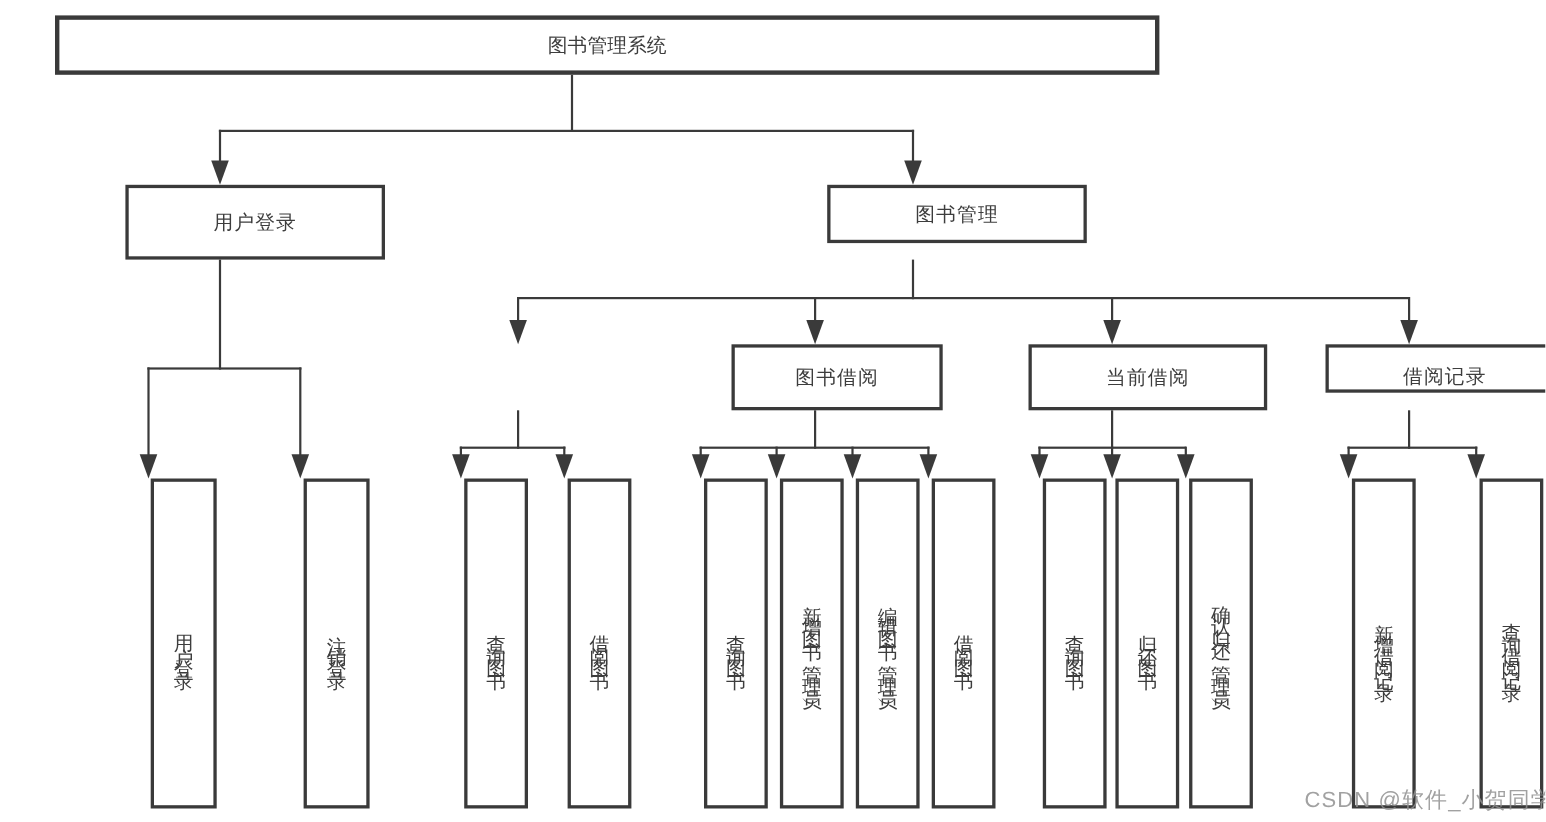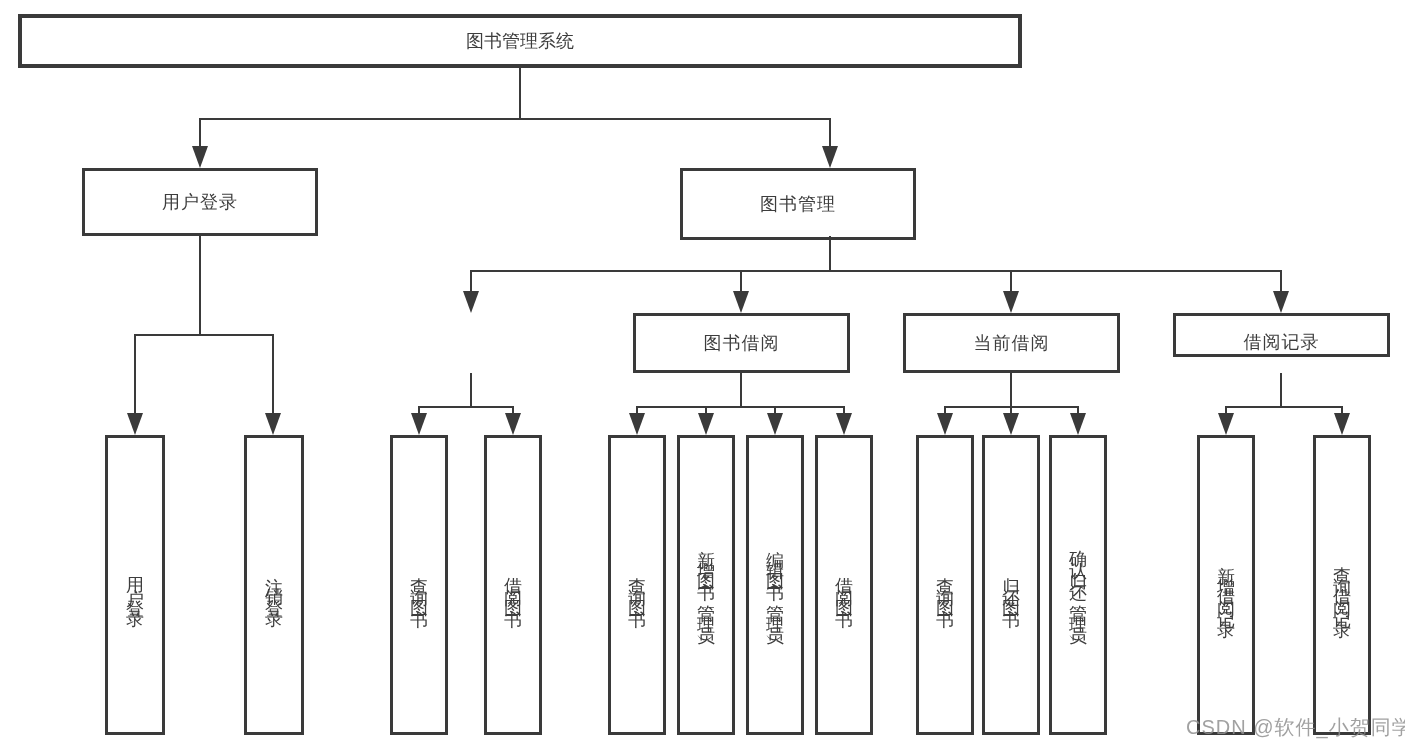--- a/index.html
+++ b/index.html
@@ -3,21 +3,21 @@
 <meta charset="utf-8">
 <style>
   html,body{margin:0;padding:0;background:#ffffff;}
   .canvas{
     position:relative;width:1405px;height:747px;background:#ffffff;
     font-family:"Liberation Sans","DejaVu Sans",sans-serif;
     color:#3d3d3d;overflow:hidden;
   }
   .box{
     position:absolute;box-sizing:border-box;border:3px solid #3a3a3a;
-    background:#ffffff;display:flex;align-items:center;justify-content:center;
+    background:#ffffff;display:flex;align-items:center;justify-content:center;margin-left:32px;
   }
   .box--root{border-width:4px;font-size:18px;}
   .box--h{font-size:18px;letter-spacing:1px;}
   .box--v{top:435px;height:300px;}
   .vtext{
     writing-mode:vertical-rl;text-orientation:mixed;
     font-size:18px;letter-spacing:11px;line-height:1;
     white-space:nowrap;
   }
   .hl{position:absolute;height:2px;background:#3a3a3a;}
@@ -38,25 +38,25 @@
 
 <div class="canvas">
 
   <div class="box box--root" style="left:18px;top:14px;width:1004px;height:54px;">
     <span>图书管理系统</span>
   </div>
 
   <div class="box box--h" style="left:82px;top:168px;width:236px;height:68px;">
     <span>用户登录</span>
   </div>
-  <div class="box box--h" style="left:680px;top:168px;width:236px;height:72px;">
+  <div class="box box--h" style="left:720px;top:168px;width:236px;height:53px;">
     <span>图书管理</span>
   </div>
 
-  <div class="box box--h" style="left:633px;top:313px;width:217px;height:60px;">
+  <div class="box box--h" style="left:633px;top:313px;width:192px;height:60px;">
     <span>图书借阅</span>
   </div>
   <div class="box box--h" style="left:903px;top:313px;width:217px;height:60px;text-align:center;">
     <span>当前借阅</span>
   </div>
   <div class="box box--h" style="left:1173px;top:313px;width:217px;height:44px;align-items:flex-end;">
     <span>借阅记录</span>
   </div>
 
   <div class="box box--v" style="left:105px;width:60px;">

